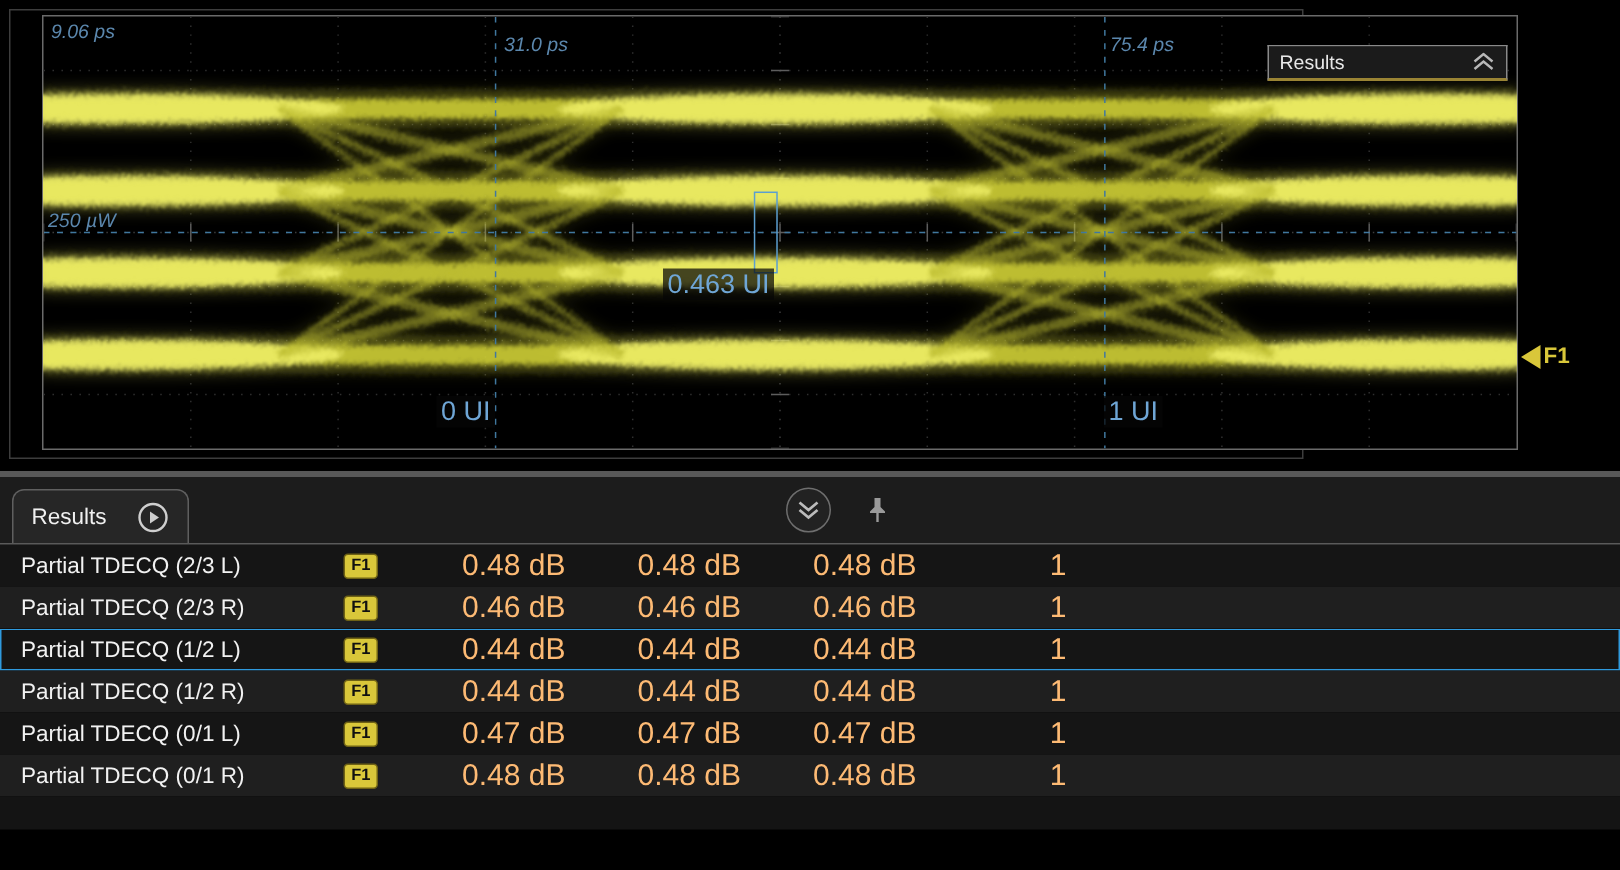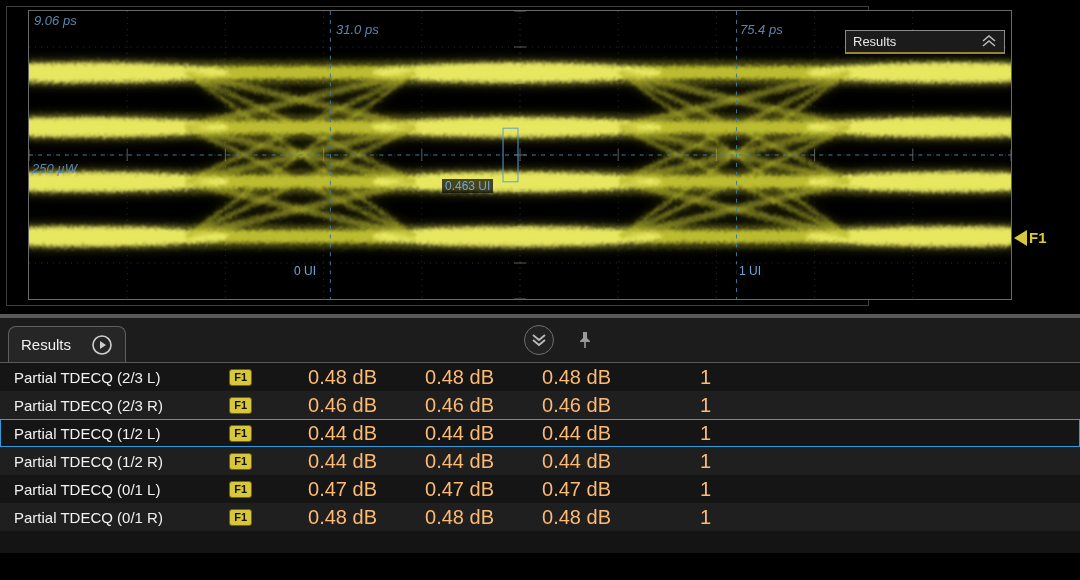--- a/index.html
+++ b/index.html
@@ -13,21 +13,21 @@
   
   .scope { position:relative; width:875px; height:314px; background:#000;text-align:right; }
   .bezel { position:absolute; left:6px; top:6px; right:6px; bottom:8px; border:1px solid #3d3d3d; }
   .graticule {
     position:absolute; left:28px; top:10px; width:984px; height:290px;
     border:1px solid #6a6a6a; background:#000;
   }
   svg.eye { position:absolute; left:0; top:0; width:100%; height:100%; display:block; }
 
   .anno { position:absolute; font-size:13px; font-style:italic; color:#5b87ad; white-space:nowrap; }
-  .ui-label { position:absolute; font-size:12px; color:#6fa6d6; background:rgba(5,5,5,0.72); padding:0 3px; white-space:nowrap; }
+  .ui-label { position:absolute; font-size:18px; color:#6fa6d6; background:rgba(5,5,5,0.72); padding:0 3px; white-space:nowrap; }
 
   .signals {
     position:absolute; left:845px; top:30px; width:160px;
     background:rgba(12,12,12,0.92); border:1px solid #8a8a8a; border-bottom:2px solid #9a8434;
   }
   .signals-title { display:flex; justify-content:space-between; align-items:center;
     padding:3px 7px; color:#e8e8e8; font-size:13px; background:#1b1b1b; }
   .signals-item { display:flex; align-items:center; padding:3px 7px 5px; color:#d8d8d8; font-size:12px; }
   .swatch { width:30px; height:3px; background:#d9c73a; margin-left:auto; }
 
@@ -177,21 +177,21 @@
           <line x1="709" y1="0" x2="709" y2="290" stroke="#40789f" stroke-dasharray="4 5"></line>
           <line x1="0" y1="145" x2="984" y2="145" stroke="#40789f" stroke-dasharray="4 5"></line>
           <rect x="475" y="118" width="15" height="54" fill="none" stroke="#5c9fd0"></rect>
         </g>
     </svg>
   </div>
 
   <span class="anno" style="left:34px; top:13px;">9.06 ps</span>
   <span class="anno" style="left:336px; top:22px;">31.0 ps</span>
   <span class="anno" style="left:740px; top:22px;">75.4 ps</span>
-  <span class="anno" style="left:32px; top:139px;margin-top:22px;">250 µW</span>
+  <span class="anno" style="left:32px; top:139px;">250 µW</span>
 
   <span class="ui-label" style="left:442px; top:179px;">0.463 UI</span>
   <span class="ui-label" style="left:291px; top:264px;">0 UI</span>
   <span class="ui-label" style="left:736px; top:264px;">1 UI</span>
 
   <div class="signals">
     <div class="signals-title">
       <span>Results</span>
       <span class="icon-btn">
         <svg width="16" height="13" viewBox="0 0 16 13">

